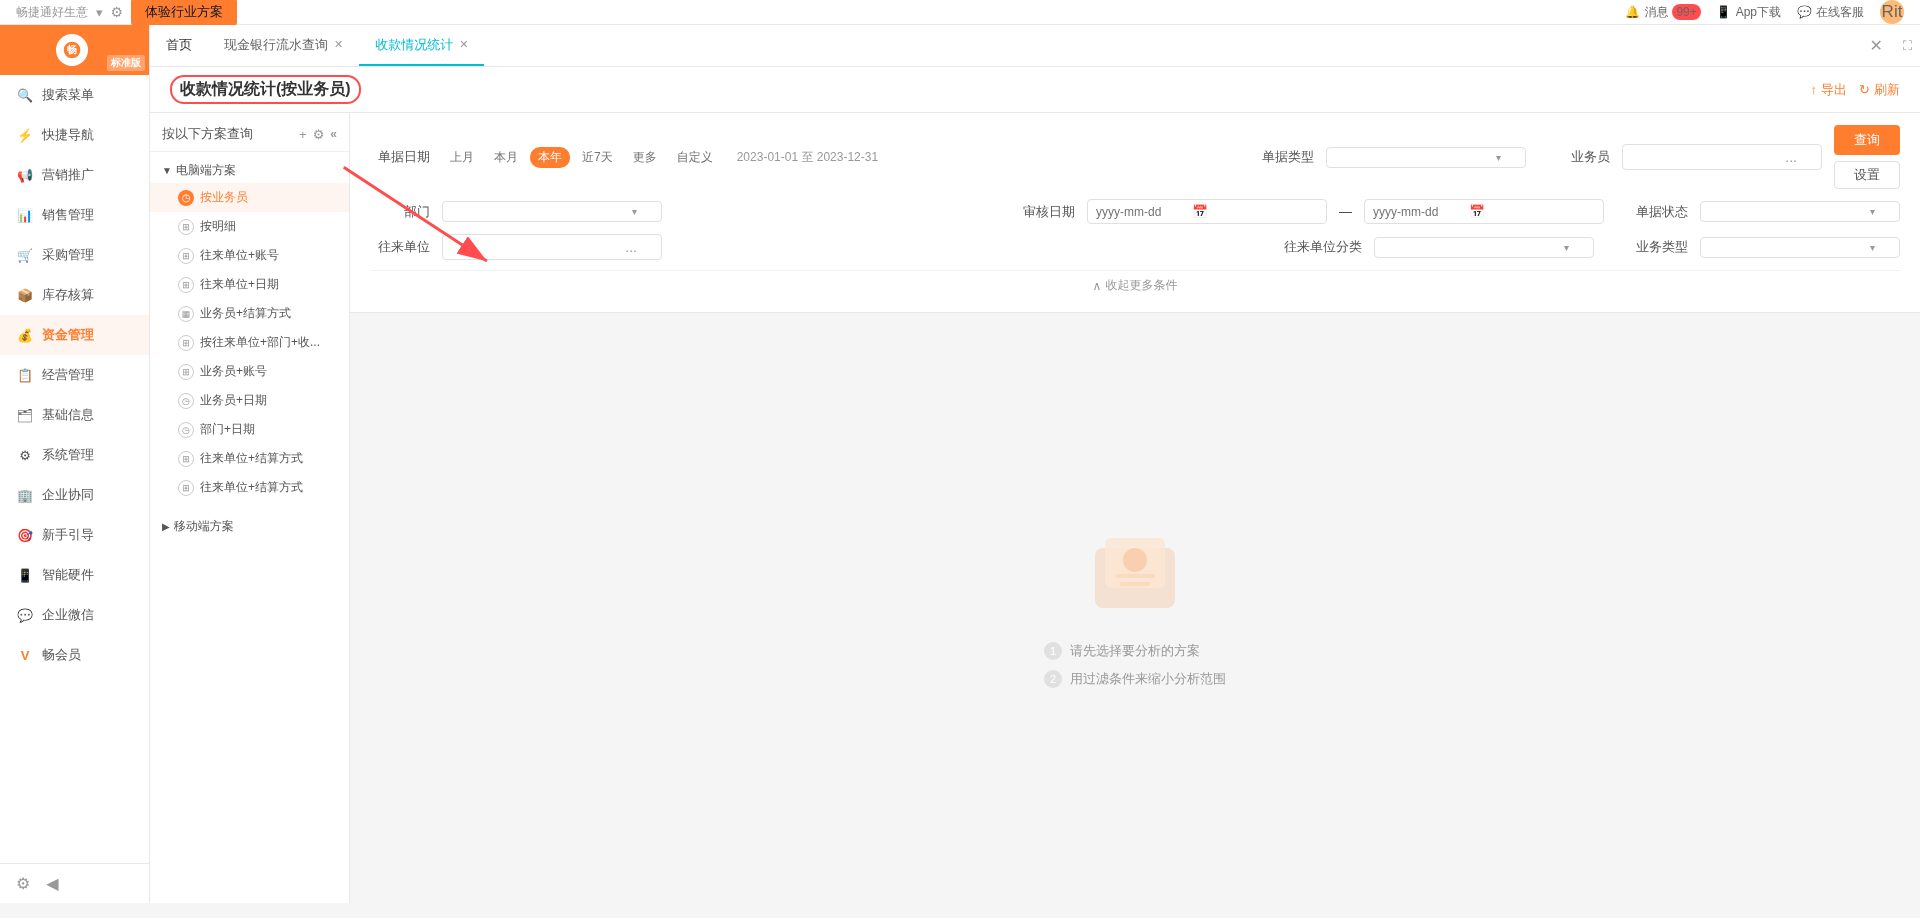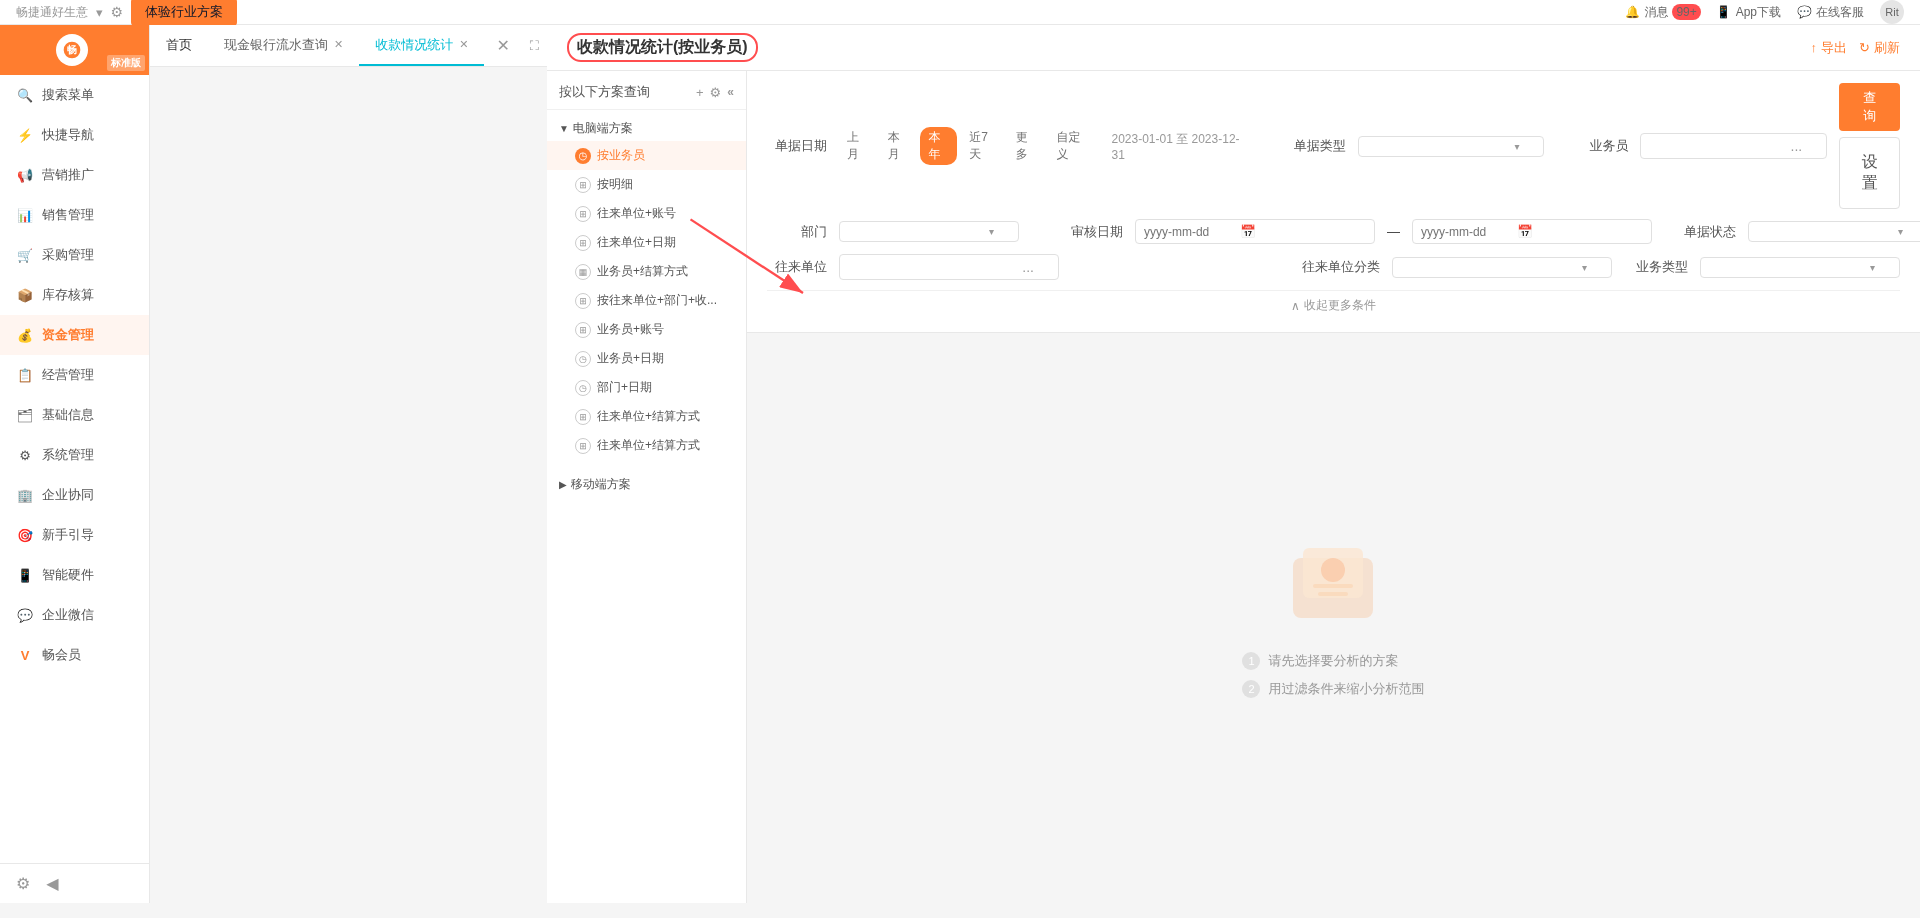--- a/index.html
+++ b/index.html
@@ -81,21 +81,21 @@
     
     .sidebar-bottom {
       padding: 10px 16px;
       display: flex;
       gap: 16px;
       border-top: 1px solid #e8e8e8;
     }
     .sidebar-bottom span { cursor: pointer; color: #999; font-size: 16px; }
 
     
-    .main { flex: 1; display: flex; overflow: hidden; }
+    .main { flex: 1; display: flex; flex-direction: column; overflow: hidden; }
 
     
     .tab-bar {
       height: 42px;
       background: #fff;
       border-bottom: 1px solid #e8e8e8;
       display: flex;
       align-items: stretch;
     }
     .tab-item {
@@ -269,22 +269,22 @@
       padding: 6px 20px;
       font-size: 13px;
       cursor: pointer;
       margin-left: auto;
     }
     .set-btn {
       background: #fff;
       color: #555;
       border: 1px solid #e0e0e0;
       border-radius: 4px;
-      padding: 14px 16px;
-      font-size: 16px;
+      padding: 4px 16px;
+      font-size: 13px;
       cursor: pointer;
     }
     
     .collapse-bar {
       display: flex;
       justify-content: center;
       padding: 6px;
       background: #fff;
       border-top: 1px solid #f0f0f0;
     }
@@ -367,21 +367,21 @@
     <span class="gear-icon">⚙</span>
     <button class="trial-btn">体验行业方案</button>
   </div>
   <div class="top-bar-right">
     <span>
       🔔 <span>消息</span>
       <span class="badge">99+</span>
     </span>
     <span>📱 <span>App下载</span></span>
     <span>💬 <span>在线客服</span></span>
-    <span style="background:#e5e5e5;border-radius:50%;width:24px;height:24px;display:inline-flex;align-items:center;justify-content:center;font-size:11px;">Rit</span>
+    <span style="background:#fdba74;border-radius:50%;width:24px;height:24px;display:inline-flex;align-items:center;justify-content:center;font-size:17px;">Rit</span>
   </div>
 </div>
 
 <div class="layout">
 
   <div class="sidebar">
     <div class="sidebar-logo">
       <div class="logo-icon">
         <svg viewBox="0 0 24 24" fill="#ff7d2f">
             <circle cx="12" cy="12" r="10"></circle>
@@ -632,21 +632,21 @@
               </div>
 
               <span style="flex:1"></span>
 
               <span class="filter-label" style="margin-left:20px;">往来单位分类</span>
               <div class="filter-select" style="width:220px;">
                 <span></span>
                 <span class="chevron">▾</span>
               </div>
 
-              <span class="filter-label" style="margin-left:4px;">业务类型</span>
+              <span class="filter-label" style="margin-left:22px;">业务类型</span>
               <div class="filter-select" style="width:200px;">
                 <span></span>
                 <span class="chevron">▾</span>
               </div>
             </div>
 
             <div class="collapse-bar">
               <div class="collapse-btn">
                 <span>∧</span>
                 <span>收起更多条件</span>

